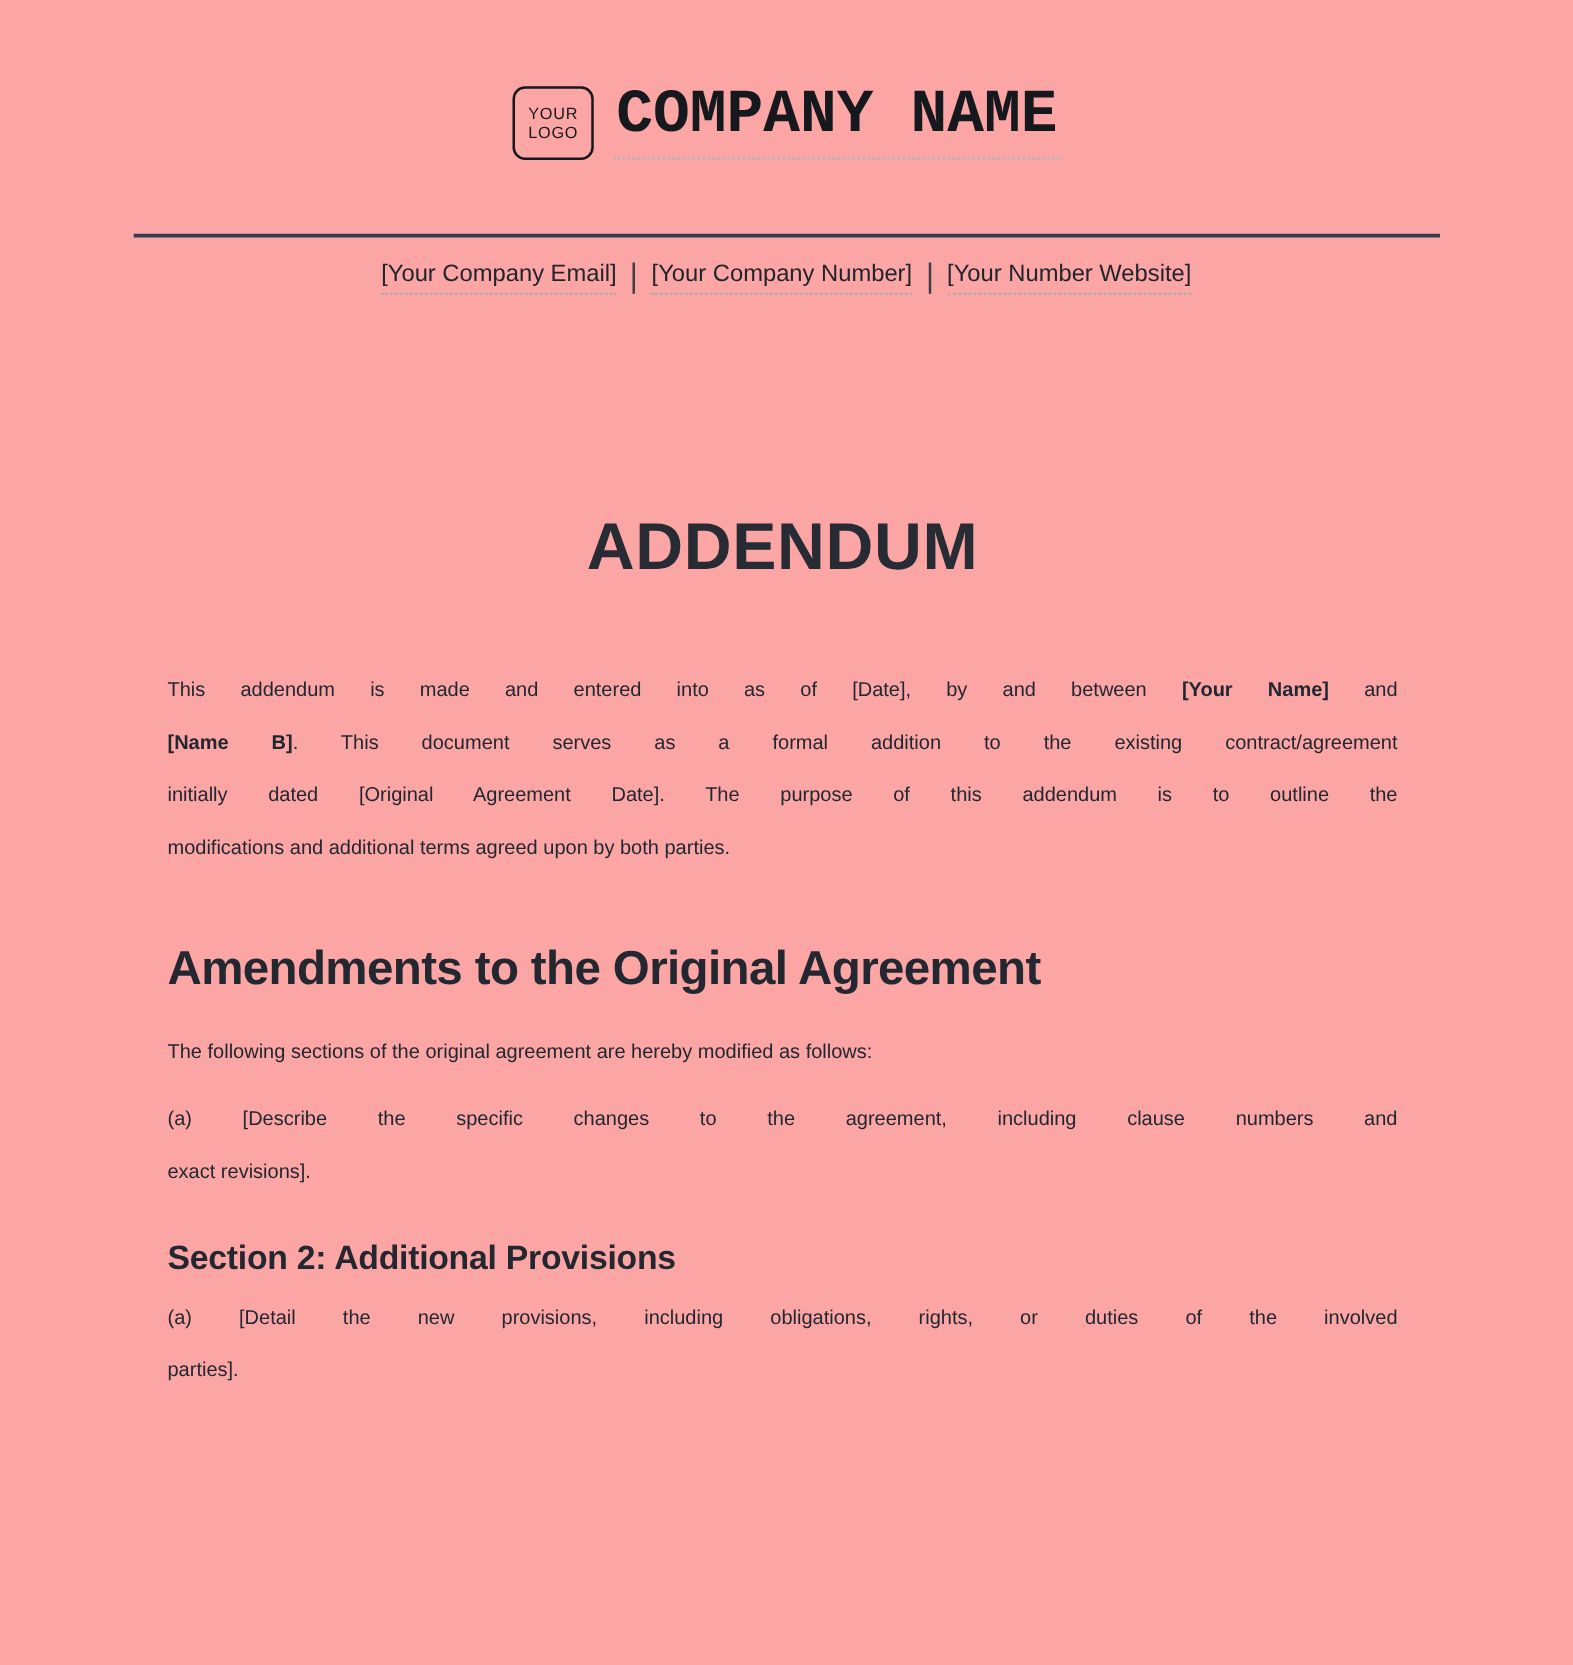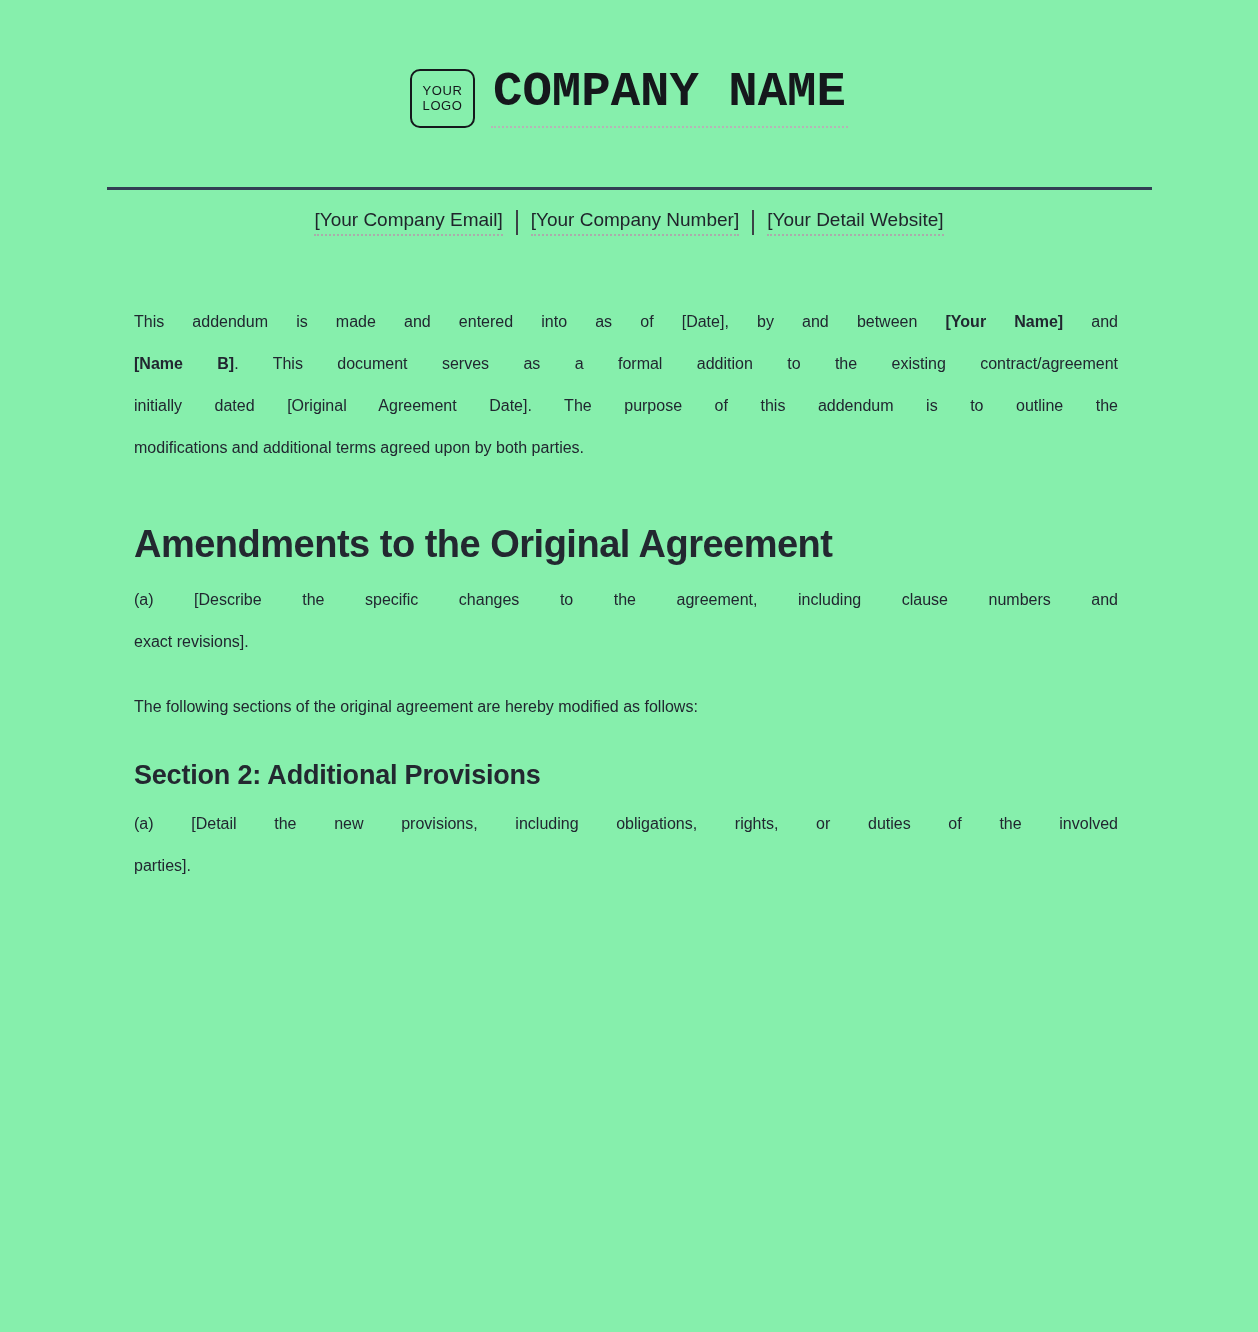--- a/index.html
+++ b/index.html
@@ -1,20 +1,20 @@
 <!DOCTYPE html>
 <html><head>
 <meta charset="utf-8">
 <style>
   html, body { margin: 0; padding: 0; background: #ffffff; }
   .page {
     position: relative;
     width: 1258px;
     height: 1332px;
-    background: #86efac;
+    background: #fca5a5;
     font-family: "Liberation Sans", sans-serif;
     color: #212730;
     overflow: hidden;
   }
   
   .header { padding-top: 68px; text-align: center; }
   .brand-row {
     display: flex; align-items: flex-end; justify-content: center;
     gap: 16px;
   }
@@ -95,42 +95,43 @@
       <div class="company-name">COMPANY NAME</div>
     </div>
 
     <div class="rule"></div>
 
     <div class="contact-line">
       <span class="contact-item">[Your Company Email]</span>
       <span class="pipe-sep"></span>
       <span class="contact-item">[Your Company Number]</span>
       <span class="pipe-sep"></span>
-      <span class="contact-item">[Your Detail Website]</span>
+      <span class="contact-item">[Your Number Website]</span>
     </div>
   </div>
 
   <div class="content">
+    <div class="doc-title">ADDENDUM</div>
 
     <div class="para intro">
         <div class="jline"><span>This addendum is made and entered into as of [Date], by and between </span><span class="b">[Your Name]</span><span> and</span></div>
         <div class="jline"><span class="b">[Name B]</span><span>. This document serves as a formal addition to the existing contract/agreement</span></div>
         <div class="jline"><span>initially dated [Original Agreement Date]. The purpose of this addendum is to outline the</span></div>
         <div class="jline last"><span>modifications and additional terms agreed upon by both parties.</span></div>
       </div>
 
     <div class="main-heading">Amendments to the Original Agreement</div>
 
     <div class="section">
+      <div class="para lead">
+          <div class="jline last"><span>The following sections of the original agreement are hereby modified as follows:</span></div>
+        </div>
       <div class="para clause">
           <div class="jline"><span>(a) [Describe the specific changes to the agreement, including clause numbers and</span></div>
           <div class="jline last"><span>exact revisions].</span></div>
-        </div>
-      <div class="para lead">
-          <div class="jline last"><span>The following sections of the original agreement are hereby modified as follows:</span></div>
         </div>
     </div>
 
     <div class="section">
       <div class="section-title">Section 2: Additional Provisions</div>
       <div class="para clause">
           <div class="jline"><span>(a) [Detail the new provisions, including obligations, rights, or duties of the involved</span></div>
           <div class="jline last"><span>parties].</span></div>
         </div>
     </div>

